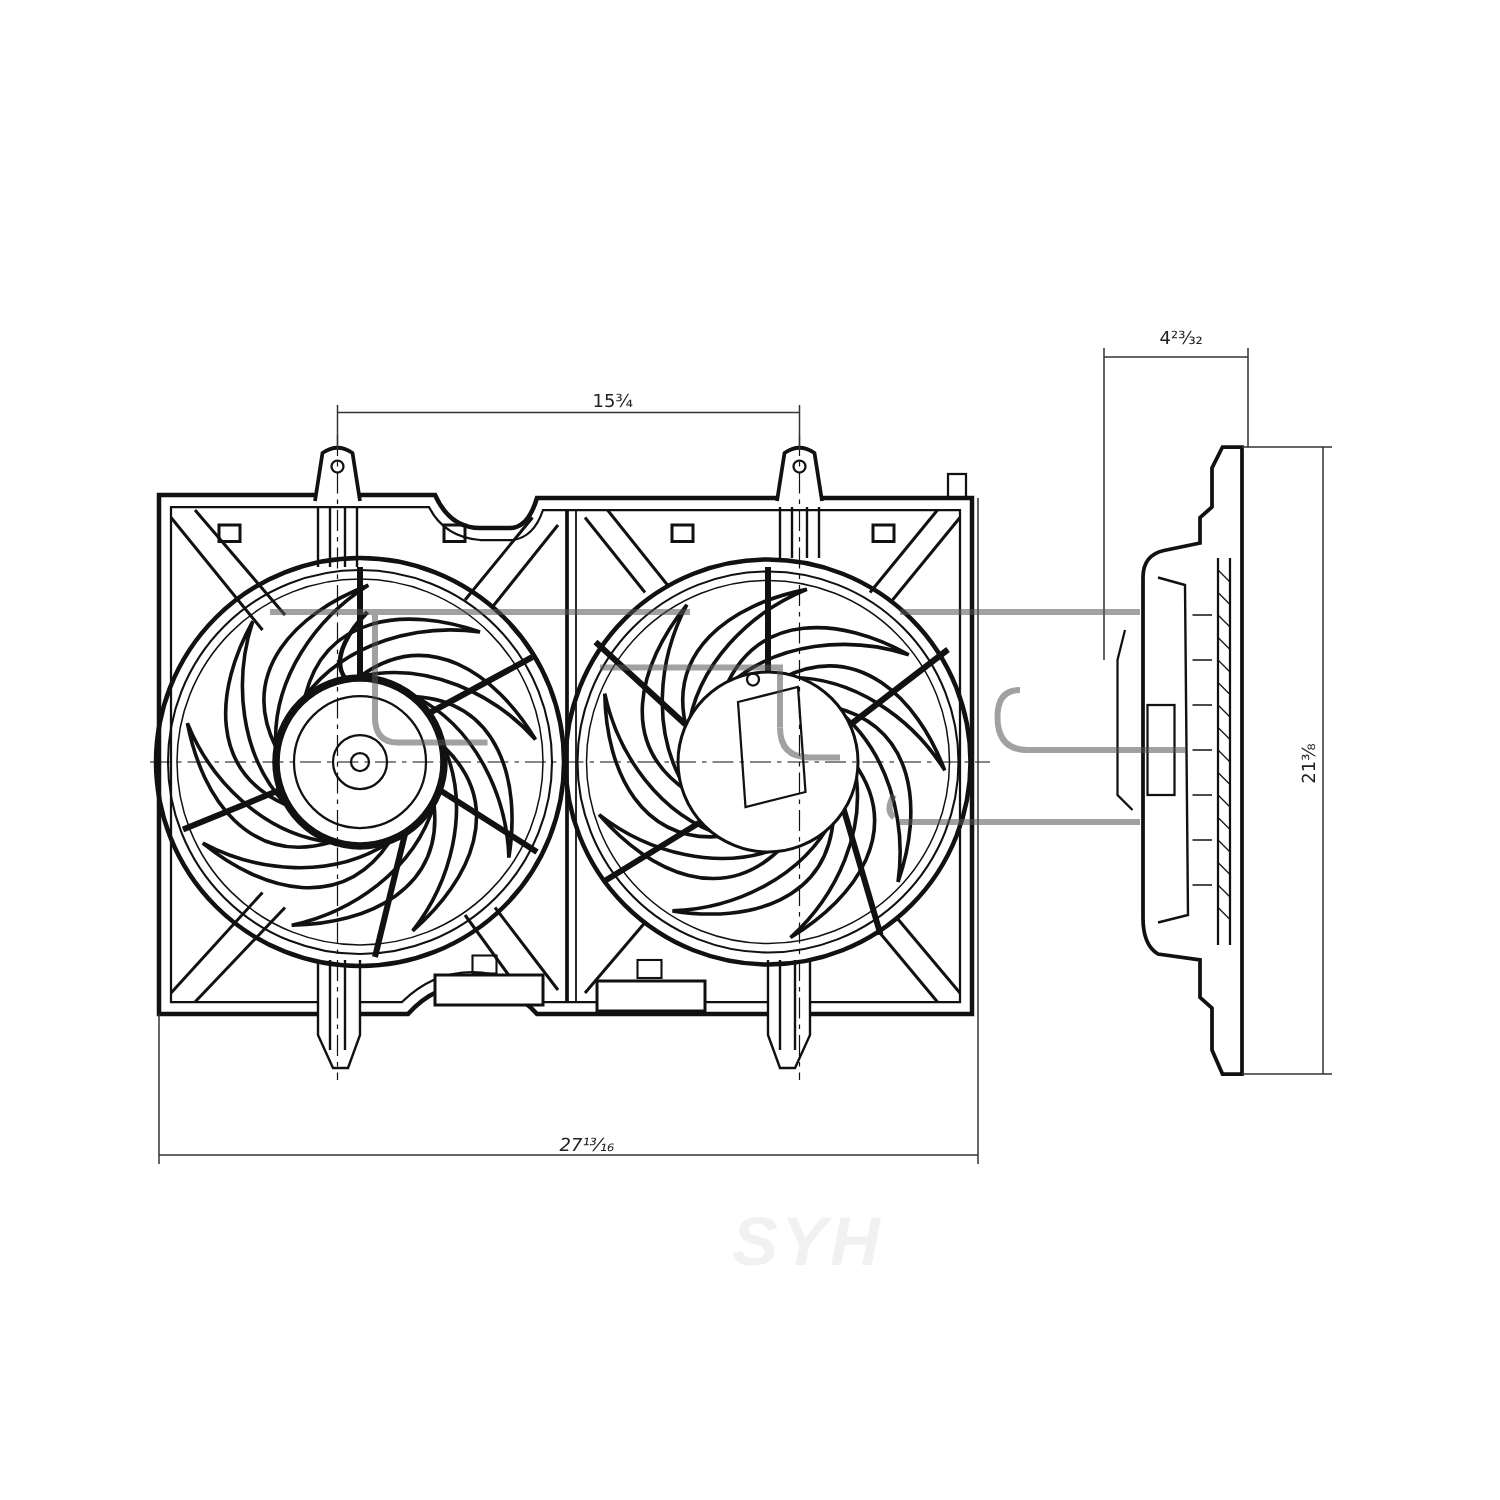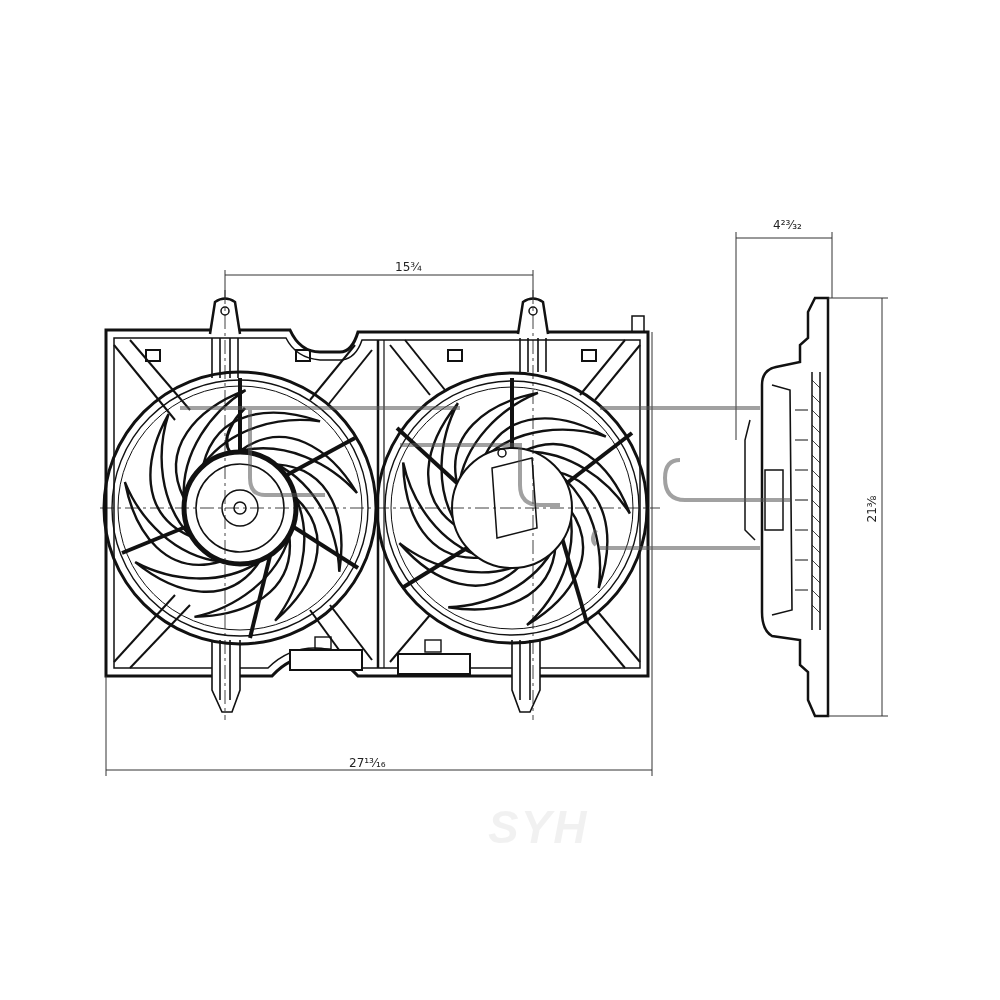--- a/index.html
+++ b/index.html
@@ -209,15 +209,15 @@
     <path d="M600,408 L760,408"></path>
     <path d="M680,460 Q665,460 665,478 Q665,500 685,500 L790,500"></path>
     <path d="M600,548 L760,548"></path>
     <path d="M596,545 Q590,540 596,530"></path>
   </g>
 </svg>
 
 <div class="dim-label" style="left:366px; top:261px;margin-left:28px;">15¾</div>
 <div class="dim-label" style="left:772px; top:219px;">4²³⁄₃₂</div>
 <div class="dim-label vertical" style="left:858px; top:503px;">21⅜</div>
-<div class="dim-label" style="left:348px; top:757px;">27¹³⁄₁₆</div>
+<div class="dim-label" style="left:372px; top:757px;font-style:italic;">27¹³⁄₁₆</div>
 
 <div class="wm-text">SYH</div>
 
 </body></html>

